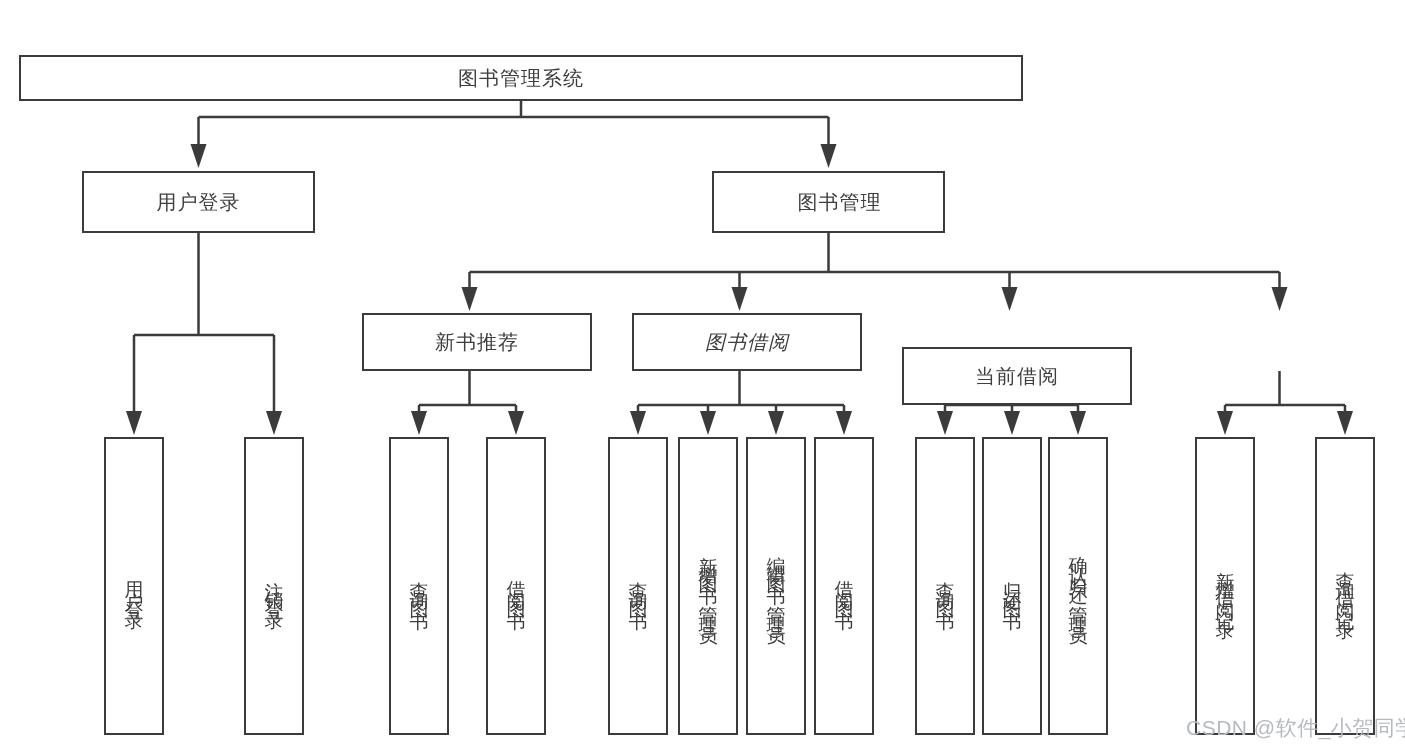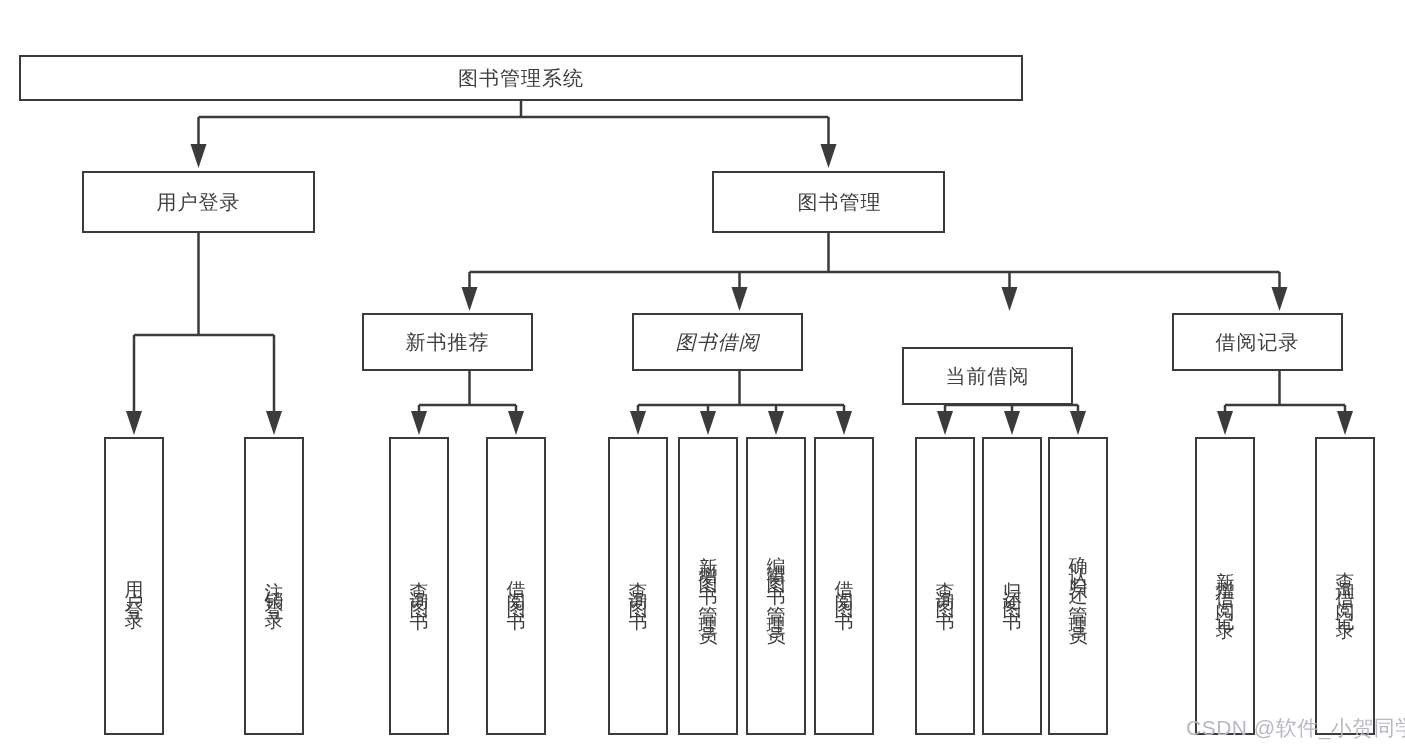--- a/index.html
+++ b/index.html
@@ -25,21 +25,21 @@
     background:var(--bg);
     display:flex;align-items:center;justify-content:center;
     color:var(--text);
     font-size:20px;letter-spacing:1px;
     box-sizing:border-box;
   }
   .node-root{left:19px;top:22px;width:1004px;height:46px;margin-top:33px;}
   .node-l2{top:171px;width:233px;height:62px;}
   .node-user-login{left:82px;}
   .node-book-mgmt{left:712px;padding-left:22px;}
-  .node-l3{top:313px;width:171px;height:58px;}
+  .node-l3{top:313px;width:230px;height:58px;}
   .node-l3-0{left:362px;}
   .node-l3-1{left:632px;font-style:italic;}
   .node-l3-2{left:902px;margin-top:34px;}
   .node-l3-3{left:1172px;}
   .leaf{
     position:absolute;
     top:437px;width:60px;height:298px;
     border:2.5px solid var(--line);
     background:var(--bg);
     box-sizing:border-box;
@@ -116,23 +116,20 @@
 
   <div class="node node-l3 node-l3-0">
     <span>新书推荐</span>
   </div>
   <div class="node node-l3 node-l3-1">
     <span>图书借阅</span>
   </div>
   <div class="node node-l3 node-l3-2">
     <span>当前借阅</span>
   </div>
-  <div class="node node-l3 node-l3-3">
-    <span>借阅记录</span>
-  </div>
 
   <div class="leaf" style="left:104px">
     <span>用户登录</span>
   </div>
   <div class="leaf" style="left:244px">
     <span>注销登录</span>
   </div>
 
   <div class="leaf" style="left:389px">
     <span>查询图书</span>

